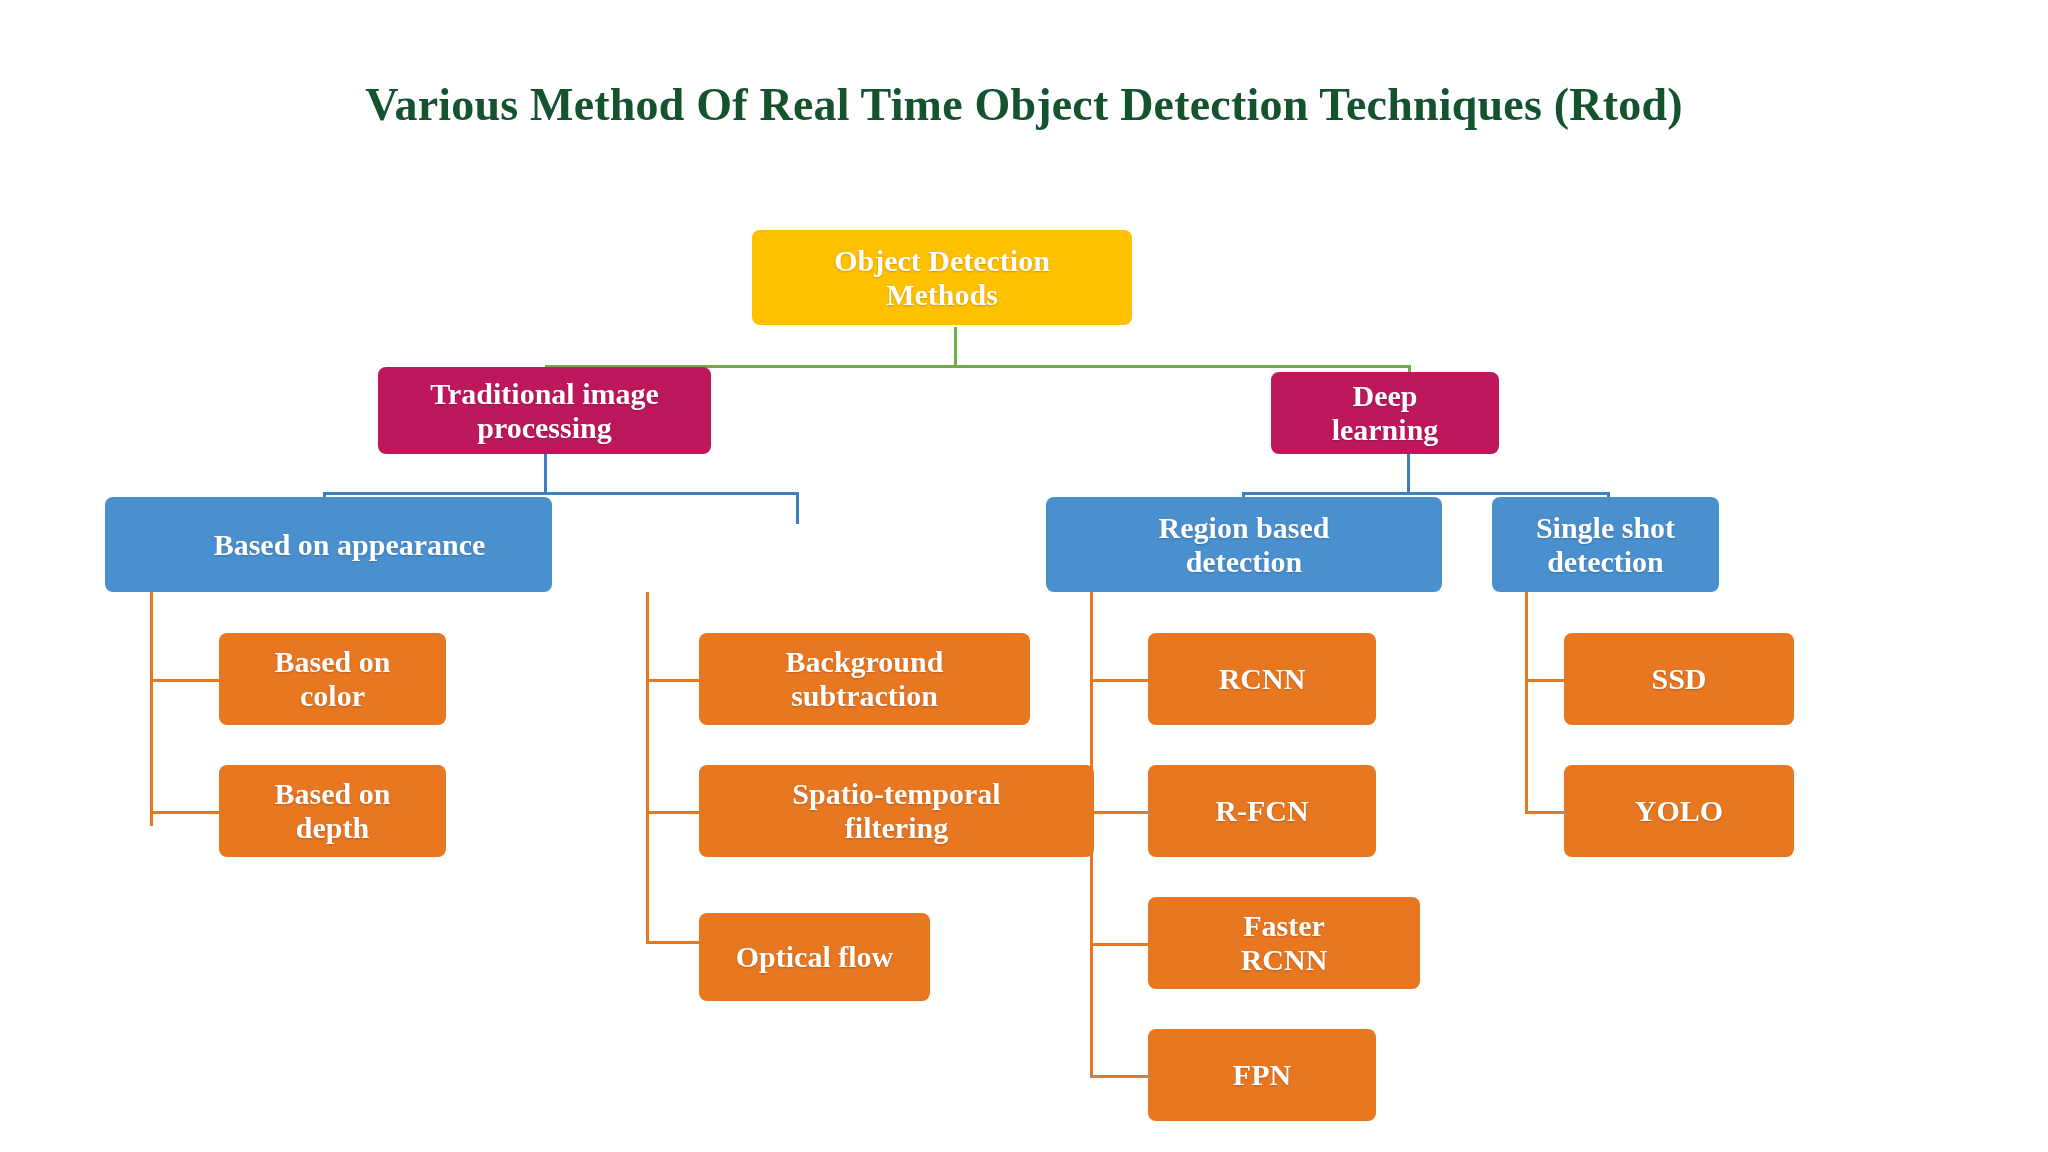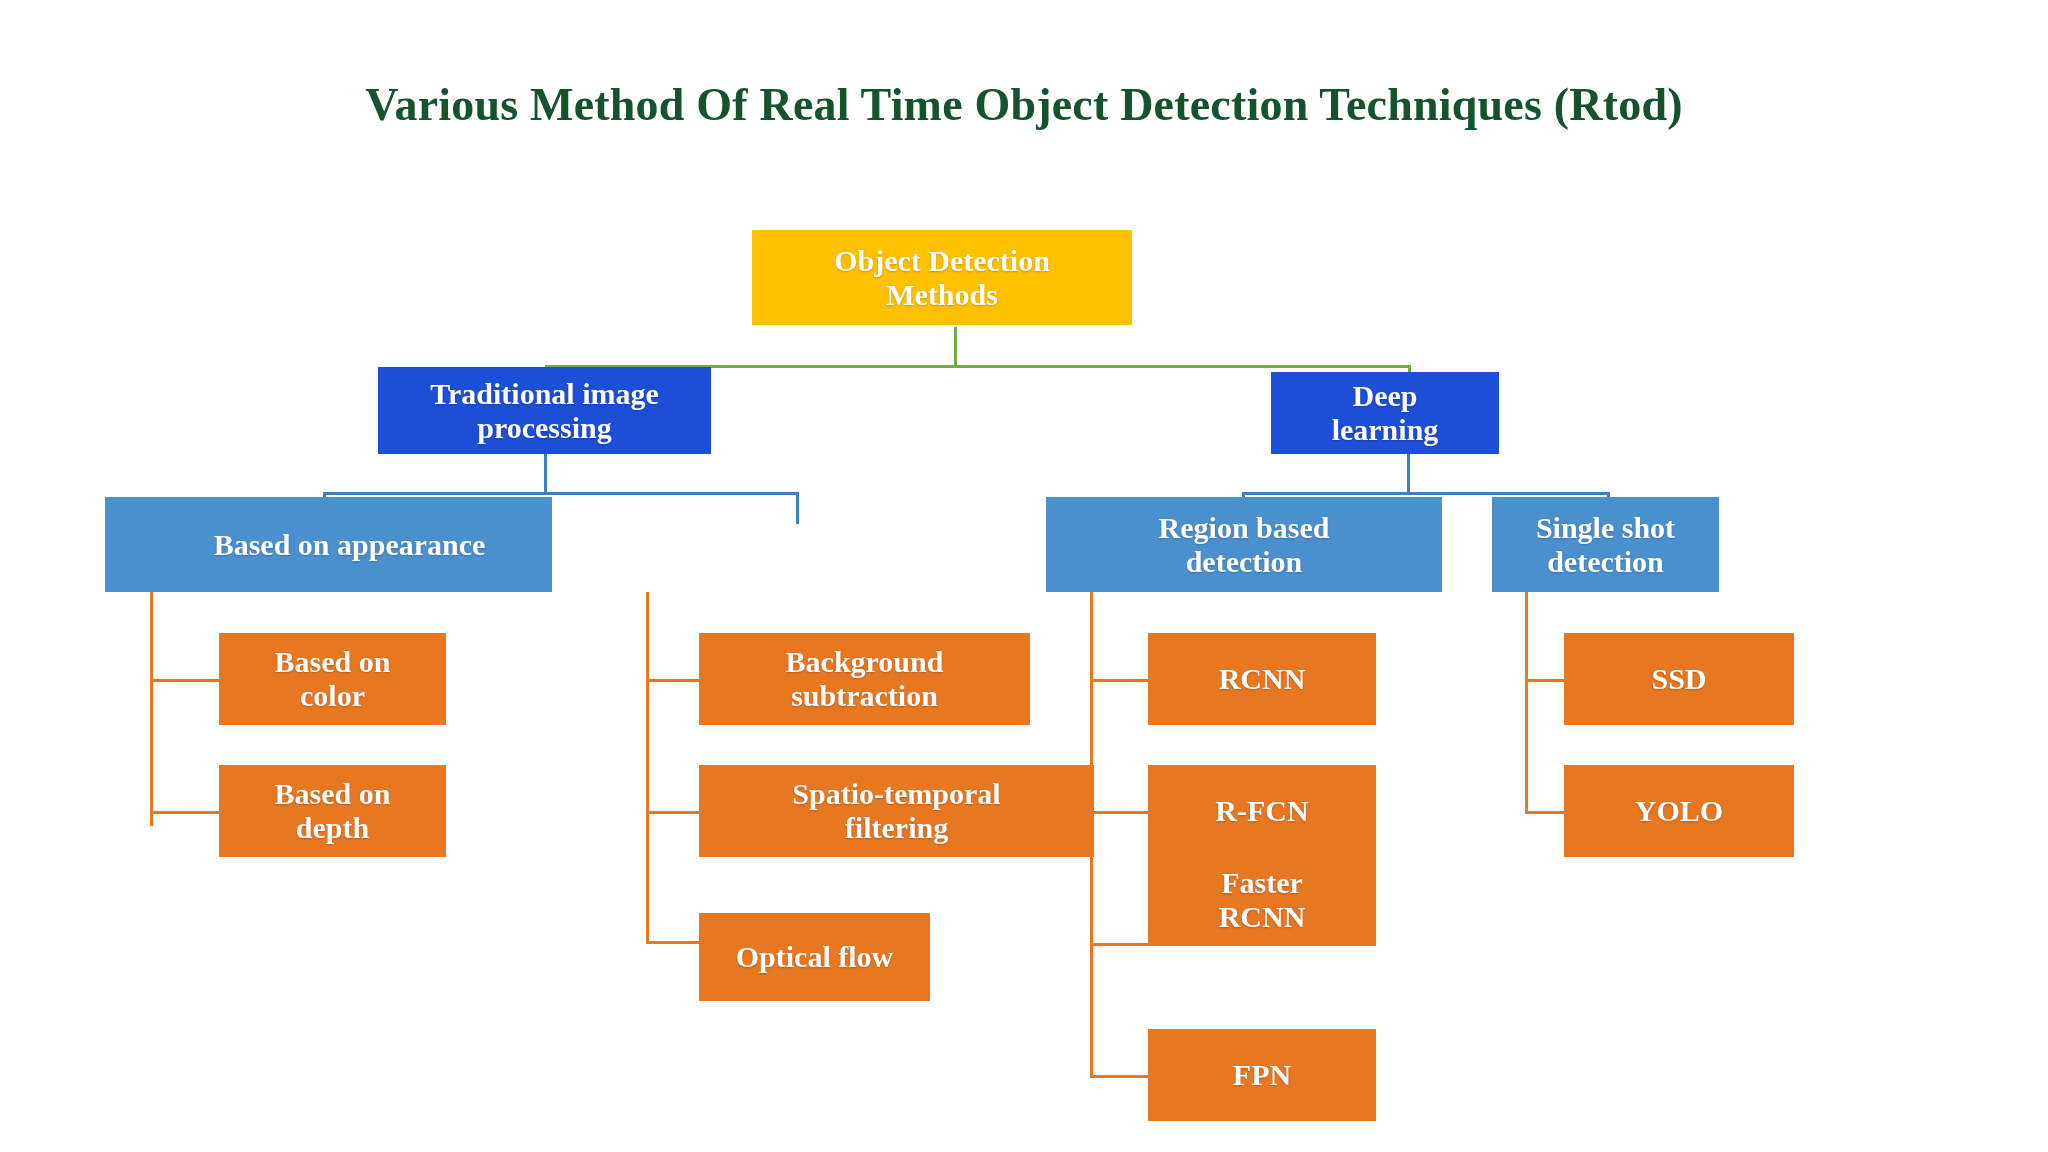--- a/index.html
+++ b/index.html
@@ -38,25 +38,26 @@
     display: flex;
     align-items: center;
     justify-content: center;
     text-align: center;
     color: #FFFFFF;
     font-family: "Liberation Serif", "DejaVu Serif", serif;
     font-weight: bold;
     line-height: 1.12;
     text-shadow: 0 1px 2px rgba(0,0,0,0.22);
     z-index: 5;
+    border-radius: 8px;
   }
   .node .node-label { display: block; width: 100%; padding: 0 6px; white-space: pre-line; }
 
   .node.root      { background: #FFC000; font-size: 30px; }
-  .node.level-2   { background: #1d4ed8; font-size: 30px; }
+  .node.level-2   { background: #be185d; font-size: 30px; }
   .node.level-3   { background: #4A90CE; font-size: 30px; }
   .node.leaf      { background: #E87722; font-size: 30px; }
 
   
   .conn {
     position: absolute;
     z-index: 2;
   }
   .conn.h { height: 3px; }
   .conn.v { width: 3px; }
@@ -160,21 +161,21 @@
   </div>
 
   <div class="node leaf" style="left:1148px; top:633px; width:228px; height:92px;">
     <span class="node-label">RCNN</span>
   </div>
 
   <div class="node leaf" style="left:1148px; top:765px; width:228px; height:92px;">
     <span class="node-label">R-FCN</span>
   </div>
 
-  <div class="node leaf" style="left:1148px; top:854px; width:228px; height:92px;">
+  <div class="node leaf" style="left:1148px; top:897px; width:272px; height:92px;">
     <span class="node-label">Faster
 RCNN</span>
   </div>
 
   <div class="node leaf" style="left:1148px; top:1029px; width:228px; height:92px;">
     <span class="node-label">FPN</span>
   </div>
 
   <div class="node leaf" style="left:1564px; top:633px; width:230px; height:92px;">
     <span class="node-label">SSD</span>

